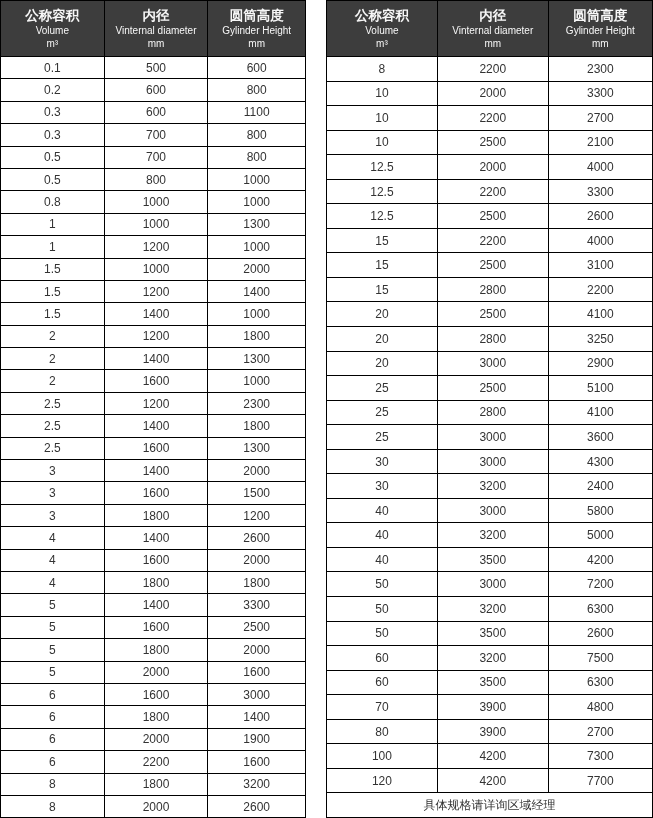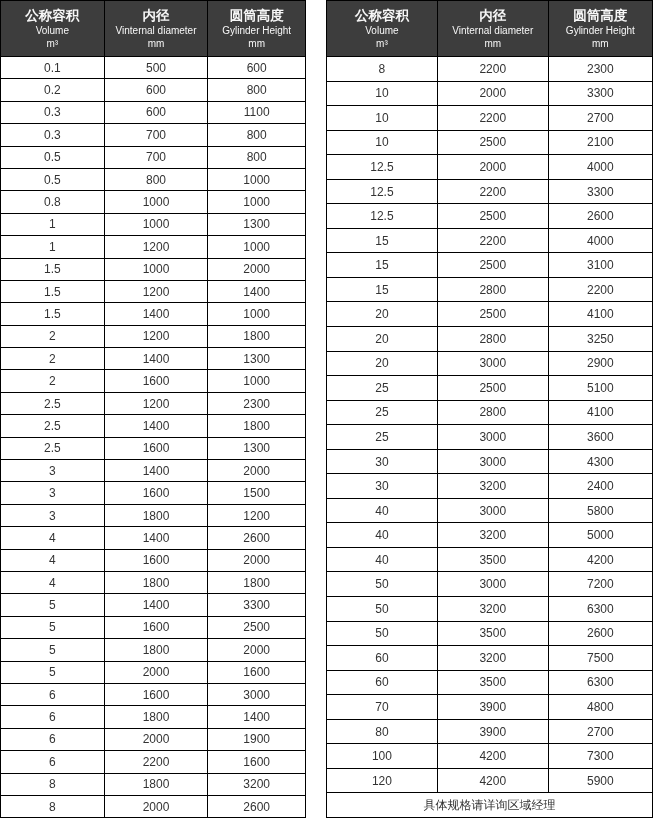--- a/index.html
+++ b/index.html
@@ -416,21 +416,21 @@
           <td>2700</td>
         </tr>
         <tr>
           <td>100</td>
           <td>4200</td>
           <td>7300</td>
         </tr>
         <tr>
           <td>120</td>
           <td>4200</td>
-          <td>5900</td>
+          <td>7700</td>
         </tr>
       </tbody>
     <tbody>
       <tr>
         <td colspan="3">具体规格请详询区域经理</td>
       </tr>
     </tbody>
   </table>
 
 </div>

